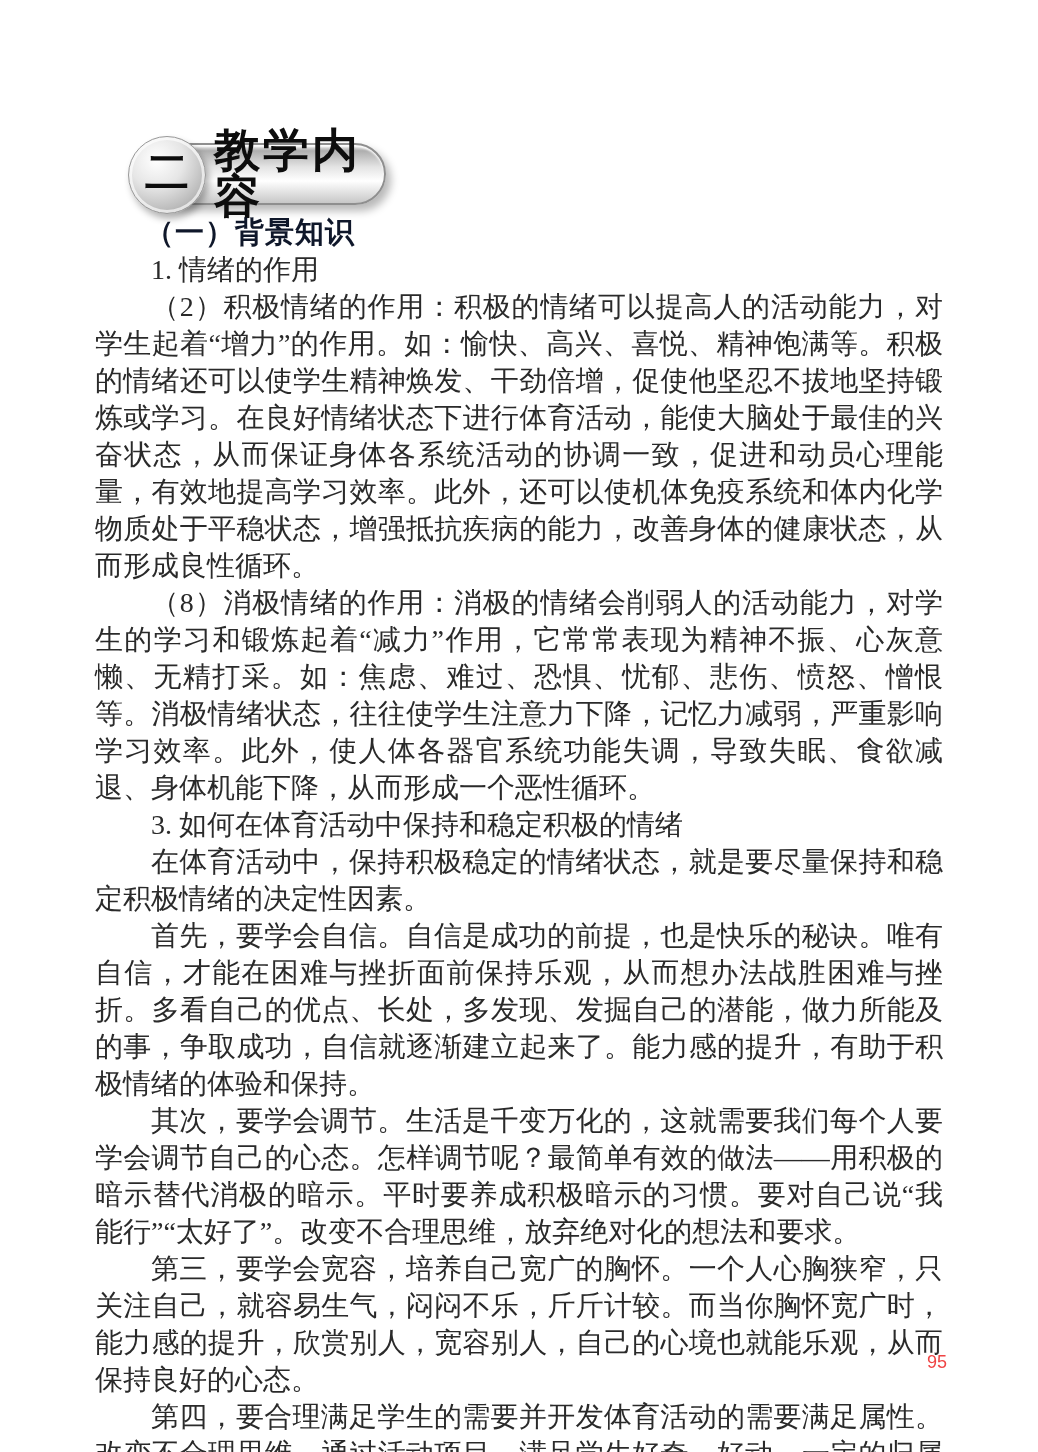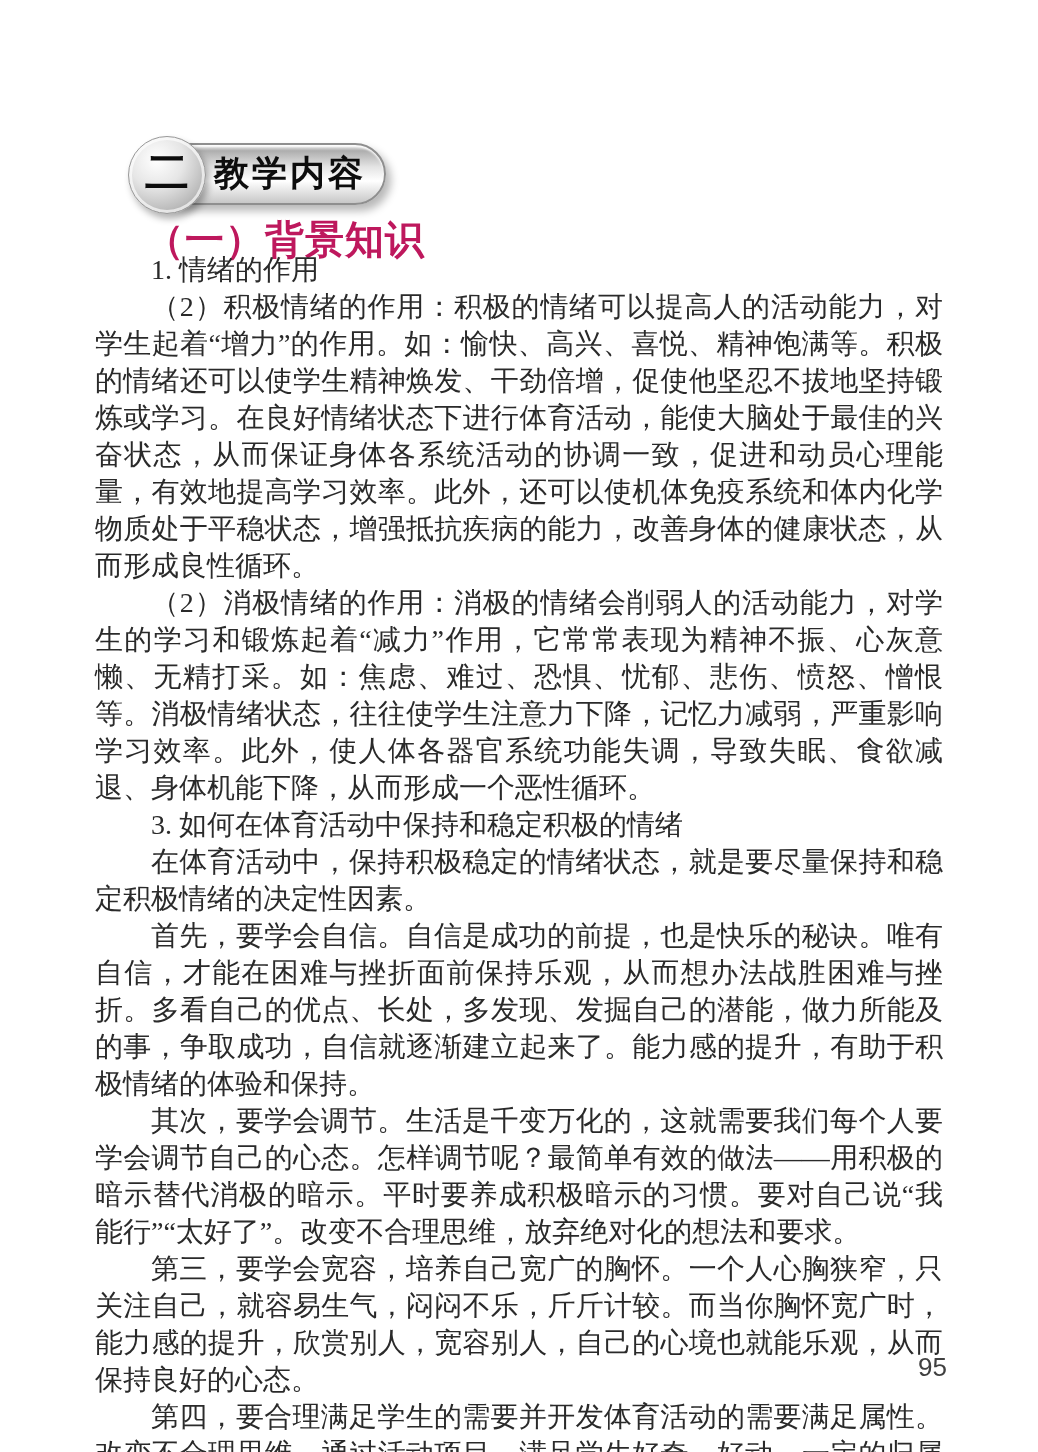--- a/index.html
+++ b/index.html
@@ -36,21 +36,21 @@
     border: 2px solid #8f8f8f;
     background: linear-gradient(180deg, #f0f0f0 0%, #aeaeae 10%, #e4e4e4 38%, #ffffff 62%, #c7c7c7 100%);
     box-shadow: 5px 6px 9px rgba(0,0,0,0.28), inset 0 2px 2px rgba(255,255,255,0.9);
     display: flex;
     align-items: center;
     padding-left: 58px;
   }
   .badge-title {
     font-family: "Liberation Sans", "DejaVu Sans", sans-serif;
     font-weight: bold;
-    font-size: 35px;
+    font-size: 46px;
     letter-spacing: 3px;
     color: #0d0d0d;
     line-height: 1;
     padding-bottom: 3px;
   }
   .badge-circle {
     position: absolute;
     left: 0;
     top: 0;
     width: 78px;
@@ -71,24 +71,24 @@
     line-height: 1;
     padding-bottom: 4px;
   }
 
   
   .subsection {
     position: absolute;
     left: 145px;
     top: 213px;
     margin: 0;
-    font-size: 39px;
+    font-size: 29px;
     font-weight: 700;
     letter-spacing: 1px;
-    color: #be185d;
+    color: #0f172a;
     font-family: "Liberation Serif", "DejaVu Serif", serif;
     text-align: right;
   }
 
   
   .content {
     position: absolute;
     left: 95px;
     top: 251px;
     width: 848px;
@@ -101,22 +101,22 @@
     margin: 0;
     text-indent: 2em;
   }
 
   
   .page-number {
     position: absolute;
     right: 91px;
     top: 1352px;
     font-family: "Liberation Sans", "DejaVu Sans", sans-serif;
-    font-size: 26px;
-    color: #404040;
+    font-size: 18px;
+    color: #ef4444;
   }
 </style>
 </head>
 <body>
 
 <div class="page">
 
   <div class="badge">
     <div class="badge-pill">
       <span class="badge-title">教学内容</span>
@@ -124,21 +124,21 @@
     <div class="badge-circle">
       <span>二</span>
     </div>
   </div>
 
   <h1 class="subsection">（一）背景知识</h1>
 
   <div class="content">
     <p>1. 情绪的作用</p>
     <p>（2）积极情绪的作用：积极的情绪可以提高人的活动能力，对学生起着“增力”的作用。如：愉快、高兴、喜悦、精神饱满等。积极的情绪还可以使学生精神焕发、干劲倍增，促使他坚忍不拔地坚持锻炼或学习。在良好情绪状态下进行体育活动，能使大脑处于最佳的兴奋状态，从而保证身体各系统活动的协调一致，促进和动员心理能量，有效地提高学习效率。此外，还可以使机体免疫系统和体内化学物质处于平稳状态，增强抵抗疾病的能力，改善身体的健康状态，从而形成良性循环。</p>
-    <p>（2）消极情绪的作用：消极的情绪会削弱人的活动能力，对学生的学习和锻炼起着“减力”作用，它常常表现为精神不振、心灰意懒、无精打采。如：焦虑、难过、恐惧、忧郁、悲伤、愤怒、憎恨等。消极情绪状态，往往使学生注意力下降，记忆力减弱，严重影响学习效率。此外，使人体各器官系统功能失调，导致失眠、食欲减退、身体机能下降，从而形成一个恶性循环。</p>
+    <p>（8）消极情绪的作用：消极的情绪会削弱人的活动能力，对学生的学习和锻炼起着“减力”作用，它常常表现为精神不振、心灰意懒、无精打采。如：焦虑、难过、恐惧、忧郁、悲伤、愤怒、憎恨等。消极情绪状态，往往使学生注意力下降，记忆力减弱，严重影响学习效率。此外，使人体各器官系统功能失调，导致失眠、食欲减退、身体机能下降，从而形成一个恶性循环。</p>
     <p>3. 如何在体育活动中保持和稳定积极的情绪</p>
     <p>在体育活动中，保持积极稳定的情绪状态，就是要尽量保持和稳定积极情绪的决定性因素。</p>
     <p>首先，要学会自信。自信是成功的前提，也是快乐的秘诀。唯有自信，才能在困难与挫折面前保持乐观，从而想办法战胜困难与挫折。多看自己的优点、长处，多发现、发掘自己的潜能，做力所能及的事，争取成功，自信就逐渐建立起来了。能力感的提升，有助于积极情绪的体验和保持。</p>
     <p>其次，要学会调节。生活是千变万化的，这就需要我们每个人要学会调节自己的心态。怎样调节呢？最简单有效的做法——用积极的暗示替代消极的暗示。平时要养成积极暗示的习惯。要对自己说“我能行”“太好了”。改变不合理思维，放弃绝对化的想法和要求。</p>
     <p>第三，要学会宽容，培养自己宽广的胸怀。一个人心胸狭窄，只关注自己，就容易生气，闷闷不乐，斤斤计较。而当你胸怀宽广时，能力感的提升，欣赏别人，宽容别人，自己的心境也就能乐观，从而保持良好的心态。</p>
     <p>第四，要合理满足学生的需要并开发体育活动的需要满足属性。改变不合理思维，通过活动项目，满足学生好奇、好动、一定的归属需要和自我表现欲望，满足集体荣誉感，从而保持和稳定积极情绪。</p>
   </div>
 
   <div class="page-number">95</div>
 

